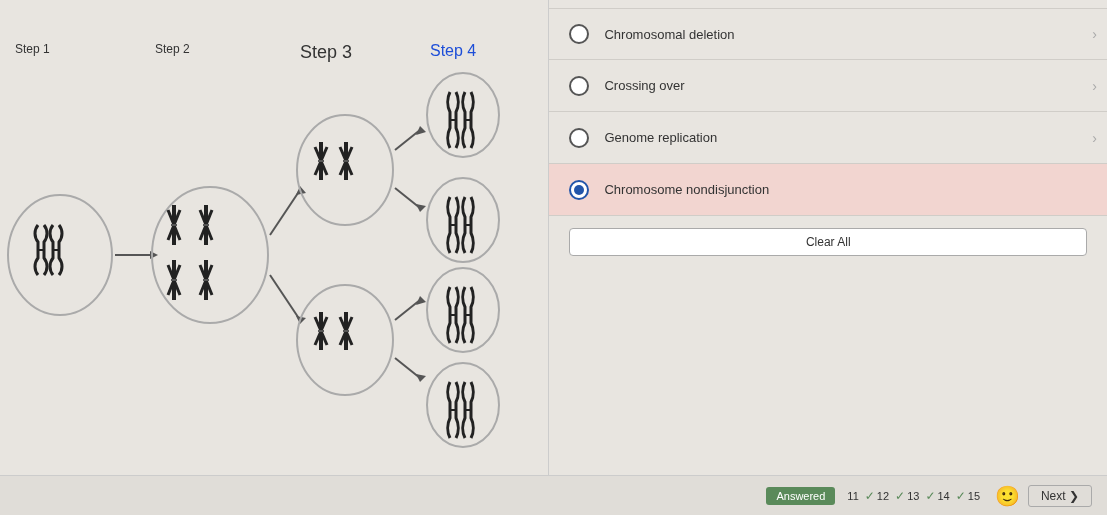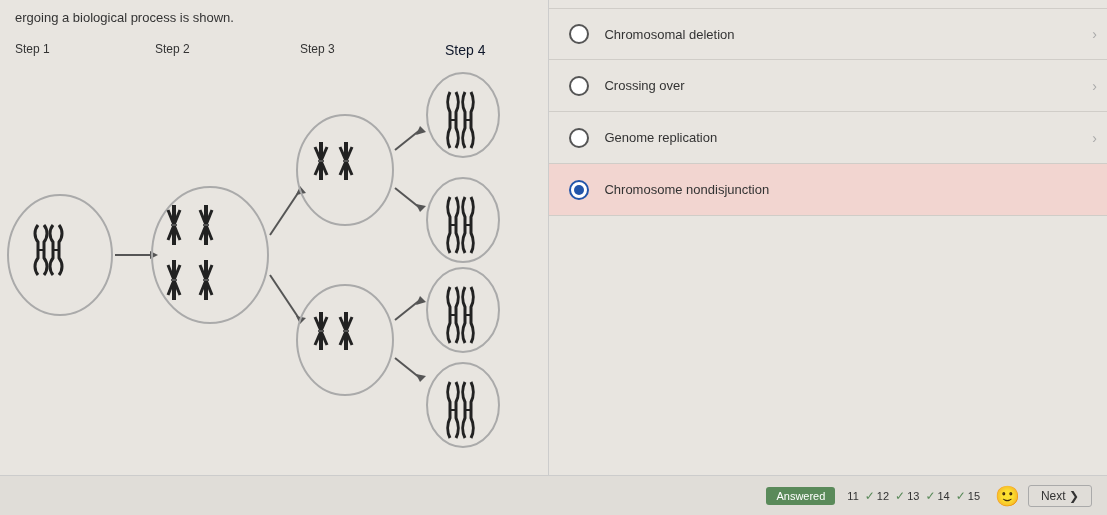--- a/index.html
+++ b/index.html
@@ -180,27 +180,26 @@
       font-size: 20px;
       margin-right: 8px;
     }
   </style>
 </head>
 <body>
 
 <div class="main-container">
 
   <div class="left-panel">
-    <div class="question-text">ergoing a biological process is shown.</div>
 
     <div style="display:flex; flex-direction:row; position:absolute; top:42px; left:15px; width:540px;">
       <span style="font-size:12px; color:#333; position:absolute; left:0px;">Step 1</span>
       <span style="font-size:12px; color:#333; position:absolute; left:140px;">Step 2</span>
-      <span style="font-size:12px; color:#333; position:absolute; left:285px;">Step 3</span>
-      <span style="font-size:14px; color:#0f172a; position:absolute; left:430px;">Step 4</span>
+      <span style="font-size:18px; color:#333; position:absolute; left:285px;">Step 3</span>
+      <span style="font-size:16px; color:#1d4ed8; position:absolute; left:415px;">Step 4</span>
     </div>
 
     <svg width="545" height="390" style="position:absolute; top:60px; left:5px;">
 
       <ellipse cx="55" cy="195" rx="52" ry="60" fill="none" stroke="#aaa" stroke-width="2"></ellipse>
 
       <g transform="translate(25, 165)">
         <path d="M8,0 C4,5 4,12 8,17 L8,33 C4,38 4,45 8,50" stroke="#222" stroke-width="3" fill="none"></path>
         <path d="M14,0 C18,5 18,12 14,17 L14,33 C18,38 18,45 14,50" stroke="#222" stroke-width="3" fill="none"></path>
         <line x1="8" y1="25" x2="14" y2="25" stroke="#222" stroke-width="2"></line>
@@ -363,20 +362,21 @@
       <div class="radio-circle"></div>
       <span class="answer-text">Genome replication</span>
       <span class="answer-chevron">›</span>
     </div>
 
     <div class="answer-option selected">
       <div class="radio-circle filled"></div>
       <span class="answer-text">Chromosome nondisjunction</span>
     </div>
 
+    <button class="clear-all-btn">Clear All</button>
 
   </div>
 
   <div class="bottom-bar">
     <div class="bottom-text"></div>
     <span class="answered-badge">Answered</span>
     <div class="nav-numbers">
       <span class="nav-num">
         <span class="check-icon"></span>
         11

